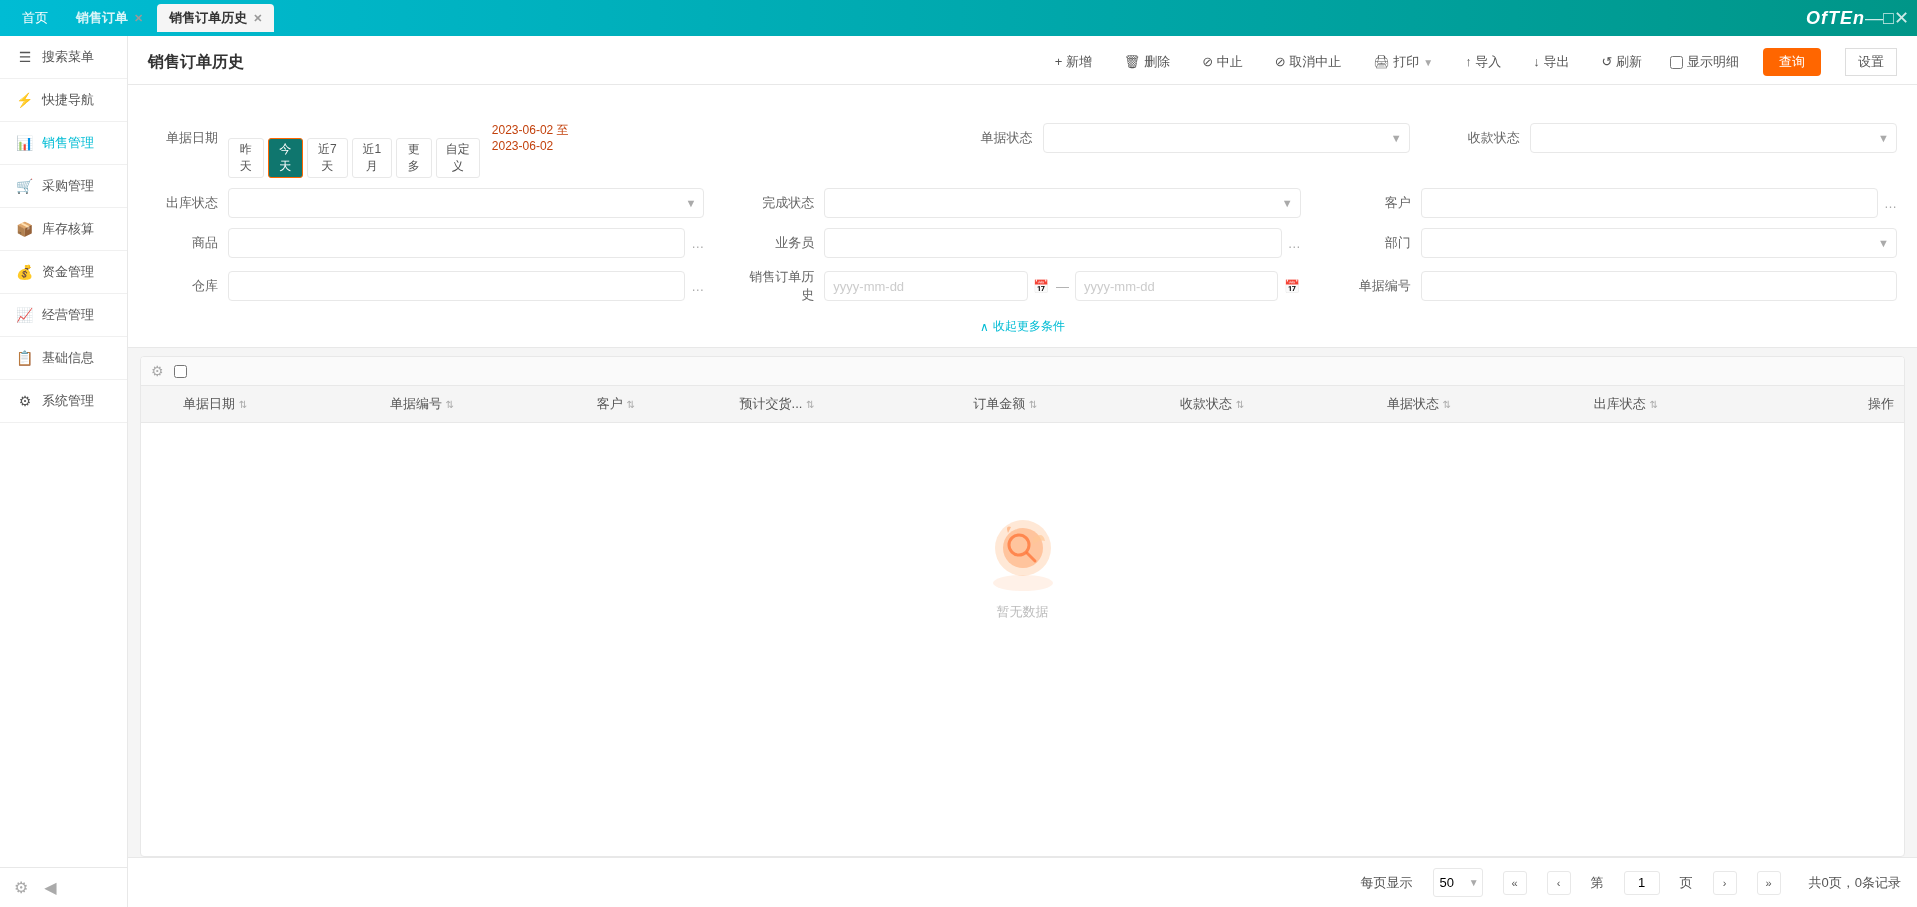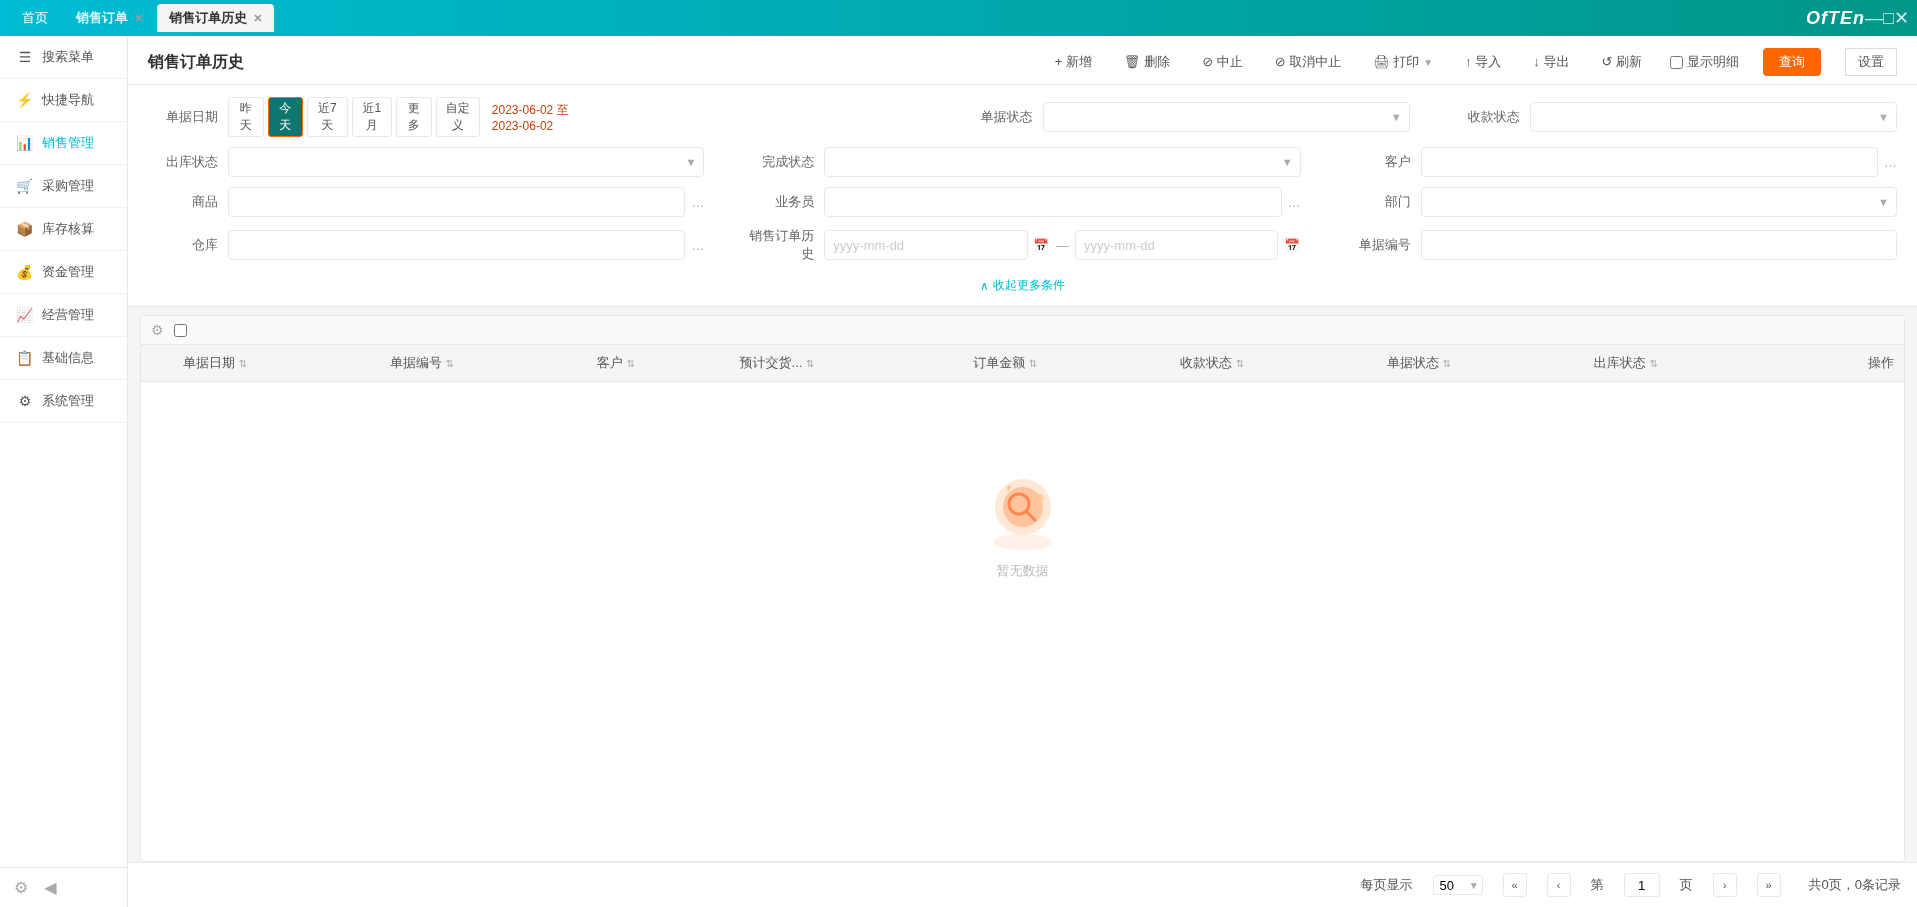--- a/index.html
+++ b/index.html
@@ -175,20 +175,21 @@
       flex: 1;
     }
     .date-btn {
       padding: 2px 8px;
       border-radius: 3px;
       border: 1px solid #e8e8e8;
       background: white;
       font-size: 12px;
       color: #555;
       cursor: pointer;
+      margin-top: 41px;
     }
     .date-btn.active {
       background: #0f766e;
       color: white;
       border-color: #ff6600;
     }
     .date-range-text { font-size: 12px; color: #c2410c; margin-left: 8px; }
     .select-wrapper {
       flex: 1;
       position: relative;
@@ -304,21 +305,21 @@
       justify-content: flex-end;
       padding: 10px 16px;
       background: white;
       border-top: 1px solid #e8e8e8;
       font-size: 13px;
       color: #555;
       gap: 20px;
       flex-shrink: 0;
     }
     .pagination-size-select {
-      height: 20px;
+      height: 29px;
       border: 1px solid #e8e8e8;
       border-radius: 3px;
       padding: 0 20px 0 6px;
       font-size: 13px;
       appearance: none;
       background: white;
     }
     .page-nav-btn {
       width: 24px;
       height: 24px;

